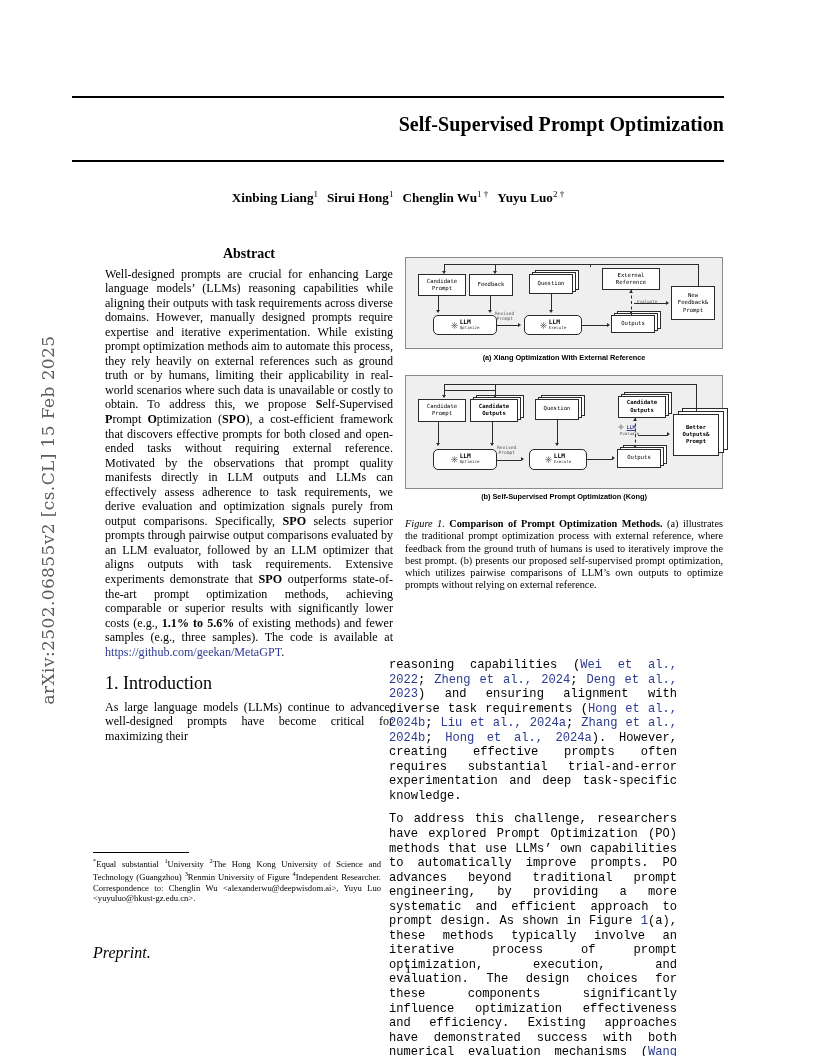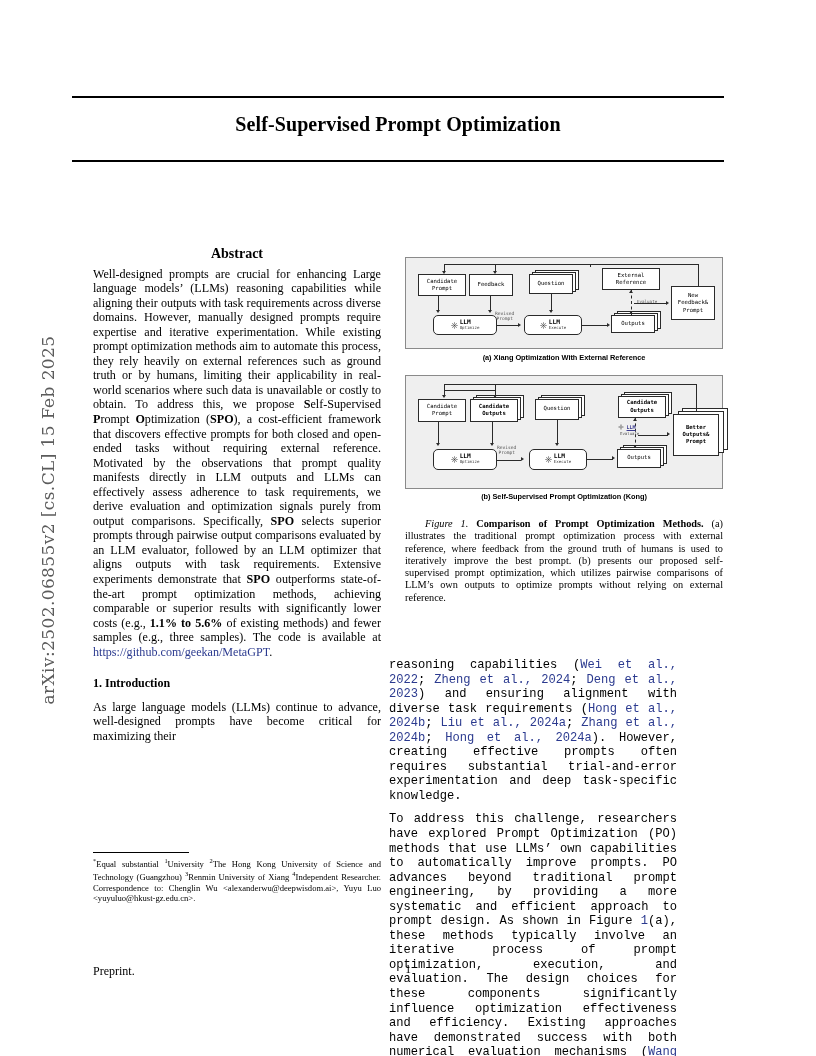--- a/index.html
+++ b/index.html
@@ -28,59 +28,59 @@
     white-space:nowrap;
   }
 
   
   .rule { position:absolute; left:72px; width:652px; height:2px; background:#000; }
   .rule.top { top:96px; }
   .rule.bot { top:160px; }
 
   .doc-title{
     position:absolute; left:72px; top:113px; width:652px;
-    text-align:center;
+    text-align:right;
     font-size:20px; font-weight:bold;
     letter-spacing:.1px;
   }
 
   .authors{
     position:absolute; left:72px; top:184px; width:652px;
     text-align:center;
     font-size:13.2px; font-weight:bold;
     line-height:20px;
   }
   .authors sup { font-weight:normal; font-size:9px; vertical-align:super; }
   .authors .gap { display:inline-block; width:9px; }
 
   
   .col{ position:absolute; width:288px; text-align:justify; font-size:12.1px; line-height:14.55px; }
-  .col-l{ left:93px; top:247px; }
+  .col-l{ left:105px; top:247px; }
   .col-r{ left:389px; top:247px;font-family:Liberation Mono, monospace; }
 
   .abstract-head{
     text-align:center; font-size:14px; font-weight:bold;
     margin:0 0 5px 0;
   }
   .col p { margin:0 0 9px 0; text-indent:0; }
   .link { color:#2b3a8f; }
   .bold { font-weight:bold; }
 
   h2.sec{
-    font-size:12px; font-weight:bold; margin:17px 0 9px 0; text-align:left;
+    font-size:18px; font-weight:normal; margin:17px 0 9px 0; text-align:left;
   }
 
   
   .footnote{
     position:absolute; left:93px; top:856px; width:288px;
     font-size:8.6px; line-height:10.4px; text-align:justify;
   }
   .fn-rule{ position:absolute; left:93px; top:852px; width:96px; height:1px; background:#000; }
   .footnote sup{ font-size:6.4px; vertical-align:super; }
-  .preprint{ position:absolute; left:93px; top:964px; font-size:12px; }
+  .preprint{ position:absolute; left:93px; top:944px; font-size:16px; font-style:italic; }
 
   
   .pageno{ position:absolute; left:0; right:0; top:963px; text-align:center; font-size:11.5px; }
 
   
   .figure{ position:absolute; left:405px; top:257px; width:318px; }
   .panel{
     background:#efefef;
     border:1px solid #8a8a8a;
     position:relative;
@@ -138,47 +138,48 @@
   }
   .flab{
     position:absolute; font-family:"DejaVu Sans Mono", monospace;
     font-size:4.6px; color:#555; z-index:4; line-height:5.4px; text-align:center;
   }
 
   .fig-caption{
     position:absolute; left:405px; top:518px; width:318px;
     font-size:10.3px; line-height:12.3px; text-align:justify;
   }
-  .fig-caption .fnum{ font-style:italic;margin-left:20px; }
+  .fig-caption .fnum{ font-style:italic; }
 </style>
 </head>
 <body>
 
 <div class="page">
 
   <div class="arxiv-stamp">arXiv:2502.06855v2  [cs.CL]  15 Feb 2025</div>
 
   <div class="rule top"></div>
   <div class="doc-title">Self-Supervised Prompt Optimization</div>
   <div class="rule bot"></div>
 
   <div class="authors">
+    <div id="author-line-2"><span>Xinbing Liang<sup>1</sup></span><span class="gap"></span><span>Sirui Hong<sup>1</sup></span><span class="gap"></span><span>Chenglin Wu<sup>1 †</sup></span><span class="gap"></span><span>Yuyu Luo<sup>2 †</sup></span></div>
   </div>
 
   <div class="col col-l">
     <div class="abstract-head">Abstract</div>
     <p><span>Well-designed prompts are crucial for enhancing Large language models’ (LLMs) reasoning capabilities while aligning their outputs with task requirements across diverse domains. However, manually designed prompts require expertise and iterative experimentation. While existing prompt optimization methods aim to automate this process, they rely heavily on external references such as ground truth or by humans, limiting their applicability in real-world scenarios where such data is unavailable or costly to obtain. To address this, we propose </span><span class="bold">S</span><span>elf-Supervised </span><span class="bold">P</span><span>rompt </span><span class="bold">O</span><span>ptimization (</span><span class="bold">SPO</span><span>), a cost-efficient framework that discovers effective prompts for both closed and open-ended tasks without requiring external reference. Motivated by the observations that prompt quality manifests directly in LLM outputs and LLMs can effectively assess adherence to task requirements, we derive evaluation and optimization signals purely from output comparisons. Specifically, </span><span class="bold">SPO</span><span> selects superior prompts through pairwise output comparisons evaluated by an LLM evaluator, followed by an LLM optimizer that aligns outputs with task requirements. Extensive experiments demonstrate that </span><span class="bold">SPO</span><span> outperforms state-of-the-art prompt optimization methods, achieving comparable or superior results with significantly lower costs (e.g., </span><span class="bold">1.1% to 5.6%</span><span> of existing methods) and fewer samples (e.g., three samples). The code is available at </span><span class="link">https://github.com/geekan/MetaGPT</span><span>.</span></p>
 
     <h2 class="sec">1. Introduction</h2>
     <p>As large language models (LLMs) continue to advance, well-designed prompts have become critical for maximizing their</p>
   </div>
 
   <div class="fn-rule"></div>
   <div class="footnote">
-    <sup>*</sup><span>Equal substantial  </span><sup>1</sup><span>University  </span><sup>2</sup><span>The Hong Kong University of Science and Technology (Guangzhou)  </span><sup>3</sup><span>Renmin University of Xiang  </span><sup>4</sup><span>Independent Researcher. Correspondence to: Chenglin Wu &lt;alexanderwu@deepwisdom.ai&gt;, Yuyu Luo &lt;yuyuluo@hkust-gz.edu.cn&gt;.</span>
+    <sup>*</sup><span>Equal substantial  </span><sup>1</sup><span>University  </span><sup>2</sup><span>The Hong Kong University of Science and Technology (Guangzhou)  </span><sup>3</sup><span>Renmin University of Figure  </span><sup>4</sup><span>Independent Researcher. Correspondence to: Chenglin Wu &lt;alexanderwu@deepwisdom.ai&gt;, Yuyu Luo &lt;yuyuluo@hkust-gz.edu.cn&gt;.</span>
   </div>
   <div class="preprint">Preprint.</div>
 
   <div class="figure">
 
     <div class="panel panel-a">
 
       <div class="ln lnh" style="left:38px; top:6px; width:147px;"></div>
       <div class="ln lnv" style="left:184px; top:6px; height:3px;"></div>
       <div class="ln lnv" style="left:38px; top:6px; height:8px;"></div>

